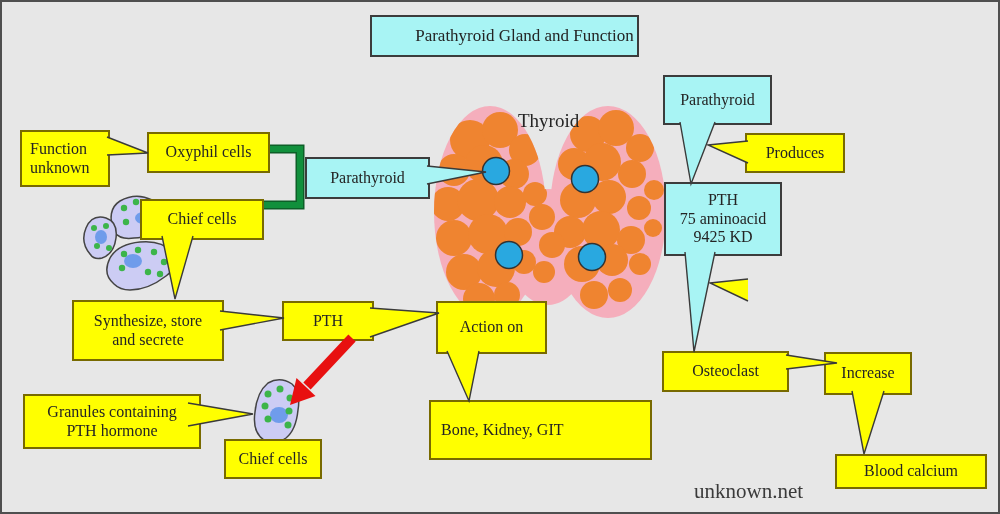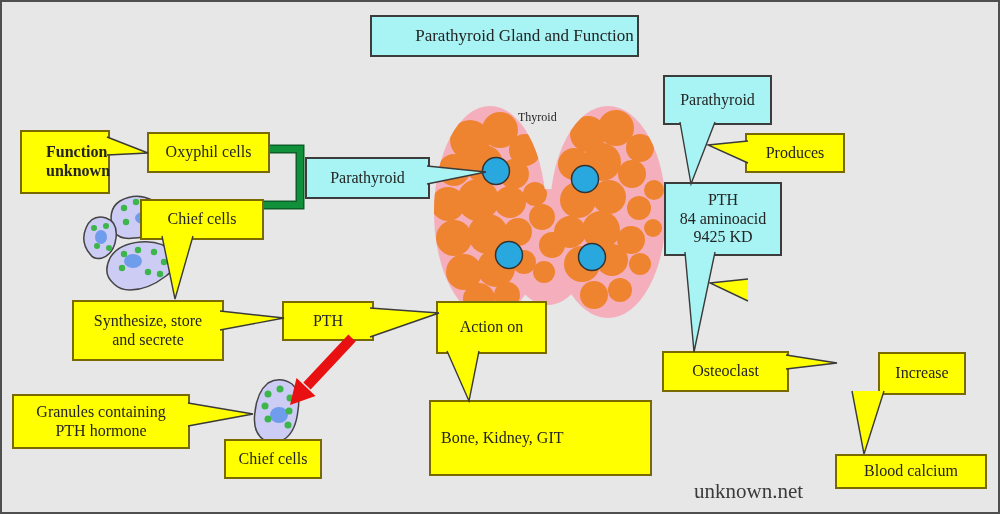--- a/index.html
+++ b/index.html
@@ -15,21 +15,21 @@
   .box {
     position:absolute; z-index:2; box-sizing:border-box;
     display:flex; flex-direction:column; align-items:center; justify-content:center;
     text-align:center; font-size:16px; line-height:1.16;
   }
   .ybox { background:#ffff00; border:2px solid #786a00; }
   .cbox { background:#a8f4f4; border:2px solid #3c3c3c; }
   .left { align-items:flex-start; text-align:left; }
   .title-box { font-size:17px; }
   .plain { position:absolute; z-index:2; }
-  #thyroid-label { left:516px; top:108px; font-size:12px; }
+  #thyroid-label { left:516px; top:108px; font-size:19px; }
   #watermark { left:692px; top:477px; font-size:21px; color:#3a3a3a; }
 </style>
 </head>
 <body>
 
 <div class="canvas">
 
   <svg id="artwork" class="layer">
     <defs>
       <clipPath id="thyclip">
@@ -133,21 +133,21 @@
       <circle cx="286" cy="423" r="3.5"></circle>
     </g>
   </svg>
 
   <div class="box cbox title-box" style="left:368px;top:13px;width:269px;height:42px;padding-left:40px;">
     <span>Parathyroid Gland and Function</span>
   </div>
 
   <div class="plain" id="thyroid-label">Thyroid</div>
 
-  <div class="box ybox left" style="left:18px;top:128px;width:90px;height:64px;padding-left:24px;font-weight:bold;">
+  <div class="box ybox left" style="left:18px;top:128px;width:90px;height:57px;padding-left:8px;">
     <span>Function unknown</span>
   </div>
 
   <div class="box ybox" style="left:145px;top:130px;width:123px;height:41px;">
     <span>Oxyphil cells</span>
   </div>
 
   <div class="box ybox" style="left:138px;top:197px;width:124px;height:41px;">
     <span>Chief cells</span>
   </div>
@@ -161,52 +161,52 @@
   </div>
 
   <div class="box ybox" style="left:280px;top:299px;width:92px;height:40px;">
     <span>PTH</span>
   </div>
 
   <div class="box ybox" style="left:434px;top:299px;width:111px;height:53px;">
     <span>Action on</span>
   </div>
 
-  <div class="box ybox left" style="left:427px;top:398px;width:223px;height:76px;padding-left:10px;">
+  <div class="box ybox left" style="left:427px;top:398px;width:223px;height:60px;padding-left:10px;">
     <span>Bone, Kidney, GIT</span>
   </div>
 
-  <div class="box ybox" style="left:10px;top:392px;width:178px;height:55px;padding:0 10px;align-items:center;">
+  <div class="box ybox" style="left:21px;top:392px;width:178px;height:55px;padding:0 10px;align-items:center;">
     <span>Granules containing PTH hormone</span>
   </div>
 
   <div class="box ybox" style="left:222px;top:437px;width:98px;height:40px;">
     <span>Chief cells</span>
   </div>
 
   <div class="box cbox" style="left:661px;top:73px;width:109px;height:50px;">
     <span>Parathyroid</span>
   </div>
 
   <div class="box ybox" style="left:743px;top:131px;width:100px;height:40px;">
     <span>Produces</span>
   </div>
 
   <div class="box cbox" style="left:662px;top:180px;width:118px;height:74px;">
     <span>PTH</span>
-    <span>84 aminoacid</span>
+    <span>75 aminoacid</span>
     <span>9425 KD</span>
   </div>
 
 
   <div class="box ybox" style="left:660px;top:349px;width:127px;height:41px;">
     <span>Osteoclast</span>
   </div>
 
-  <div class="box ybox" style="left:876px;top:350px;width:88px;height:43px;">
+  <div class="box ybox" style="left:822px;top:350px;width:88px;height:43px;">
     <span>Increase</span>
   </div>
 
   <div class="box ybox" style="left:833px;top:452px;width:152px;height:35px;">
     <span>Blood calcium</span>
   </div>
 
   <div class="plain" id="watermark">unknown.net</div>
 
   <svg id="connectors" class="layer">

